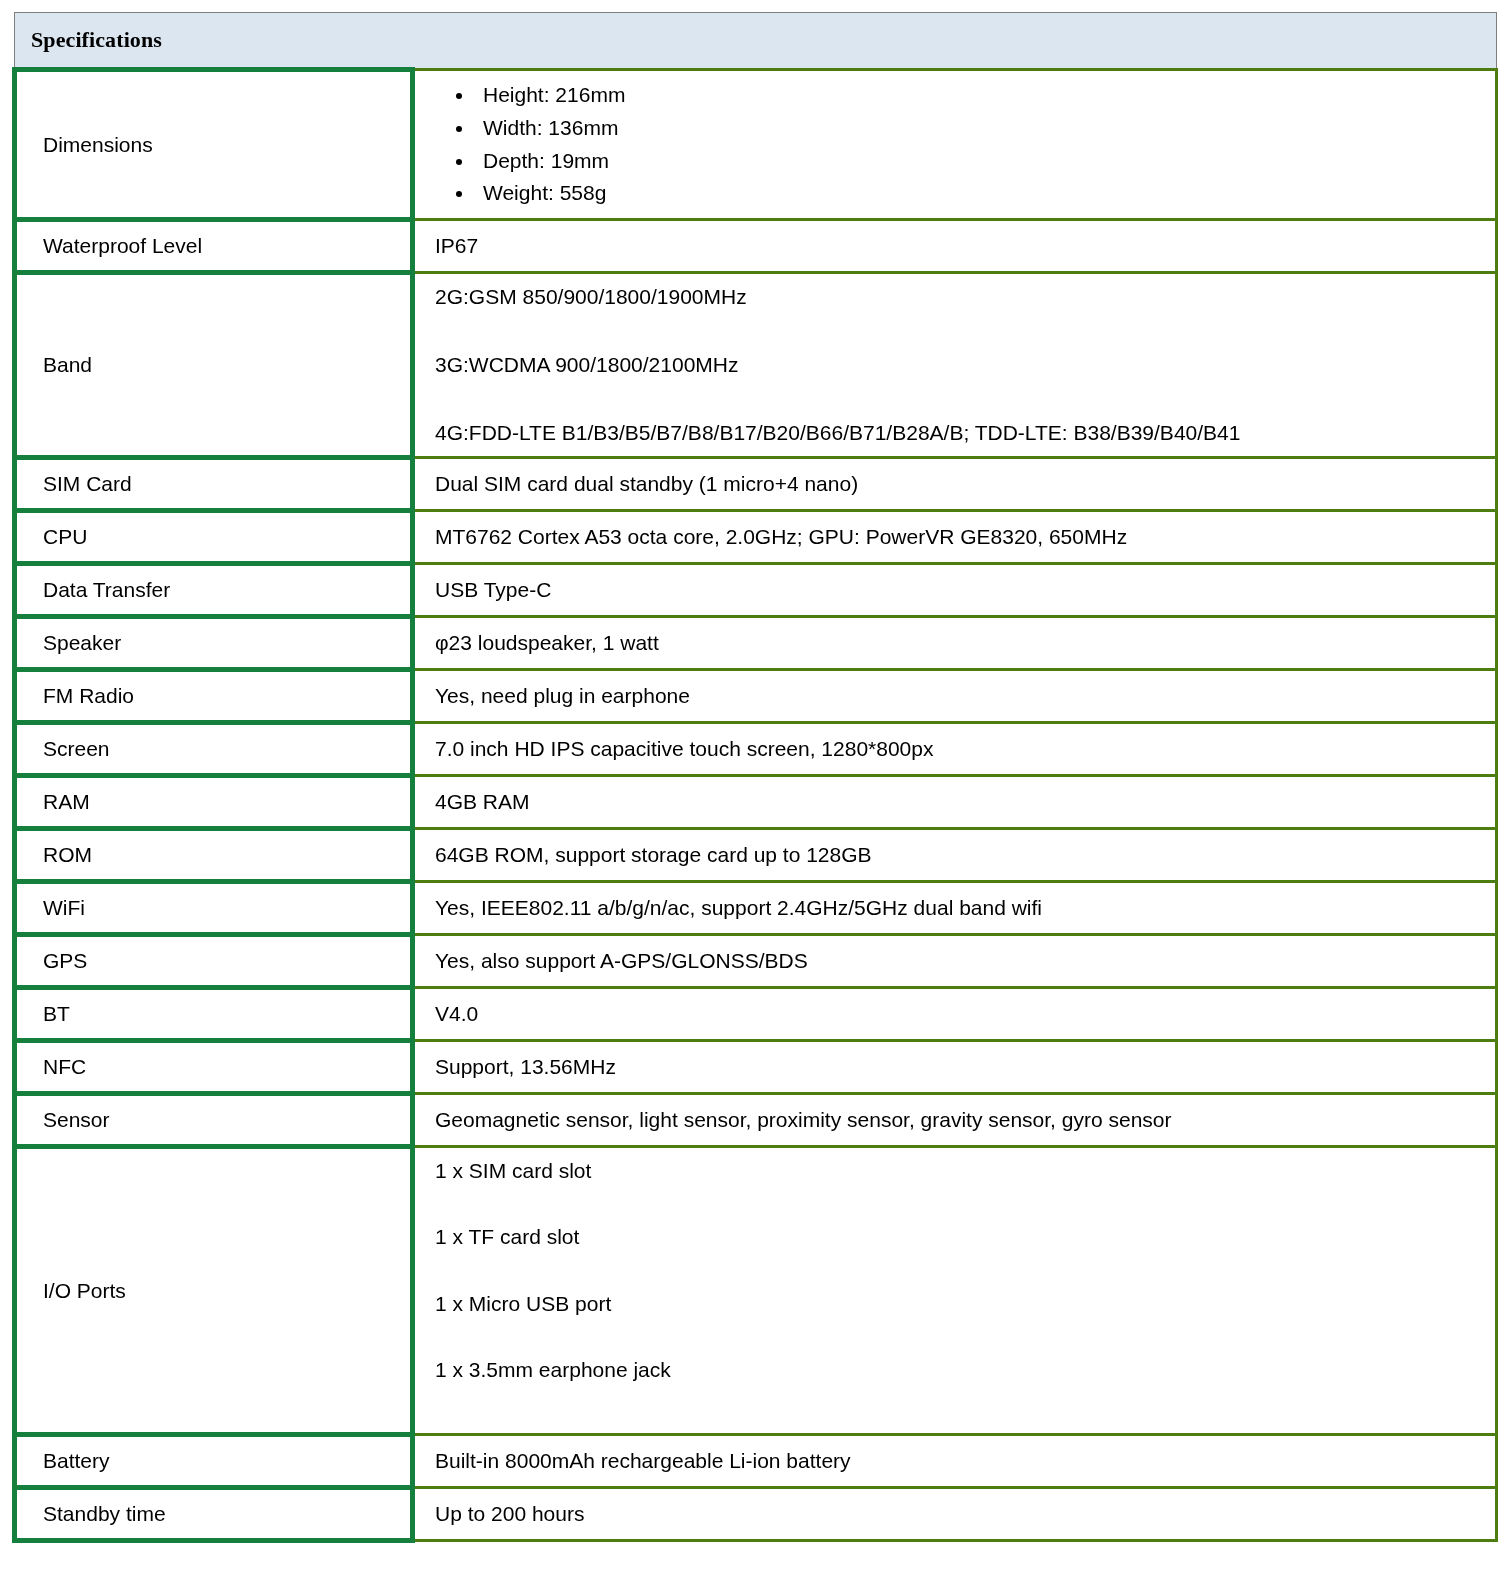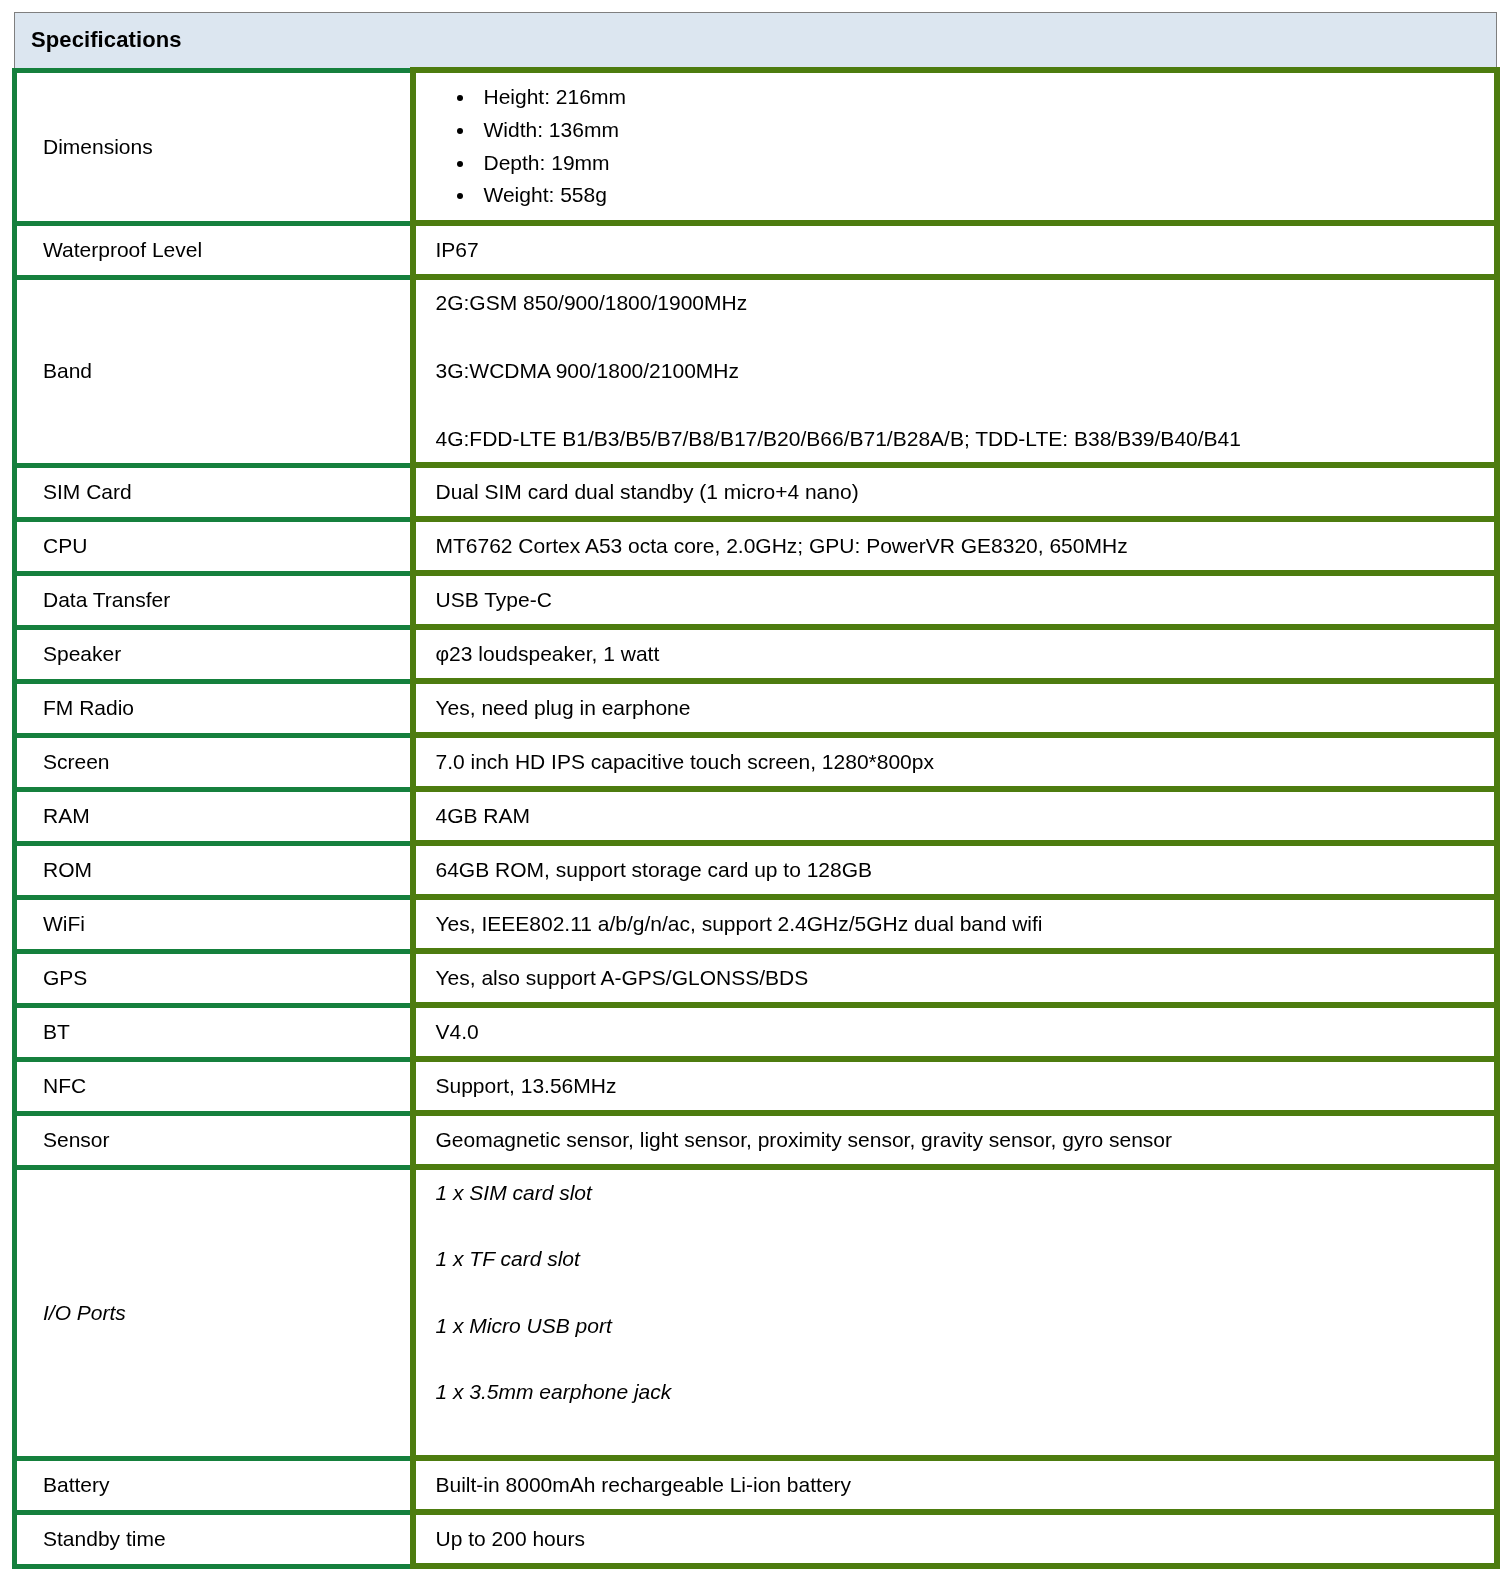--- a/index.html
+++ b/index.html
@@ -34,33 +34,34 @@
   .spec-header-cell {
     background: #dce6f0;
     border: 1px solid #7f7f7f;
     font-size: 22px;
     font-weight: bold;
     text-align: left;
     padding: 14px 0 14px 16px;
     height: 46px;
     box-sizing: border-box;
     letter-spacing: 0.1px;
+    font-family: Liberation Serif, serif;
   }
 
   td.label-cell {
     border: 5px solid #15803d;
     font-size: 21px;
     padding: 0 0 0 26px;
     vertical-align: middle;
     line-height: 1.3;
     white-space: nowrap;
   }
 
   td.value-cell {
-    border: 6px solid #4d7c0f;
+    border: 3px solid #4d7c0f;
     font-size: 21px;
     padding: 0 0 0 20px;
     vertical-align: middle;
     line-height: 1.3;
   }
 
   tr.row-simple td { height: 48px; }
 
   
   td.value-cell .bullet-list {
@@ -81,21 +82,21 @@
   td.value-cell .para-list p {
     margin: 0 0 42px 0;
     font-size: 21px;
     line-height: 1.25;
   }
   td.value-cell .para-list p:last-child { margin-bottom: 0; }
 
   tr.row-band td { height: 170px; }
   tr.row-band td.value-cell { padding-top: 6px; padding-bottom: 6px; }
 
-  tr.row-ioports td { height: 234px; font-style: italic; }
+  tr.row-ioports td { height: 234px; }
   tr.row-ioports td.value-cell { padding-top: 10px; padding-bottom: 10px; }
   tr.row-ioports td.value-cell .para-list p { margin-bottom: 40px; }
 </style>
 </head>
 <body>
 
 <div class="sheet">
   <table class="spec-table">
     <colgroup>
       <col class="col-label">

